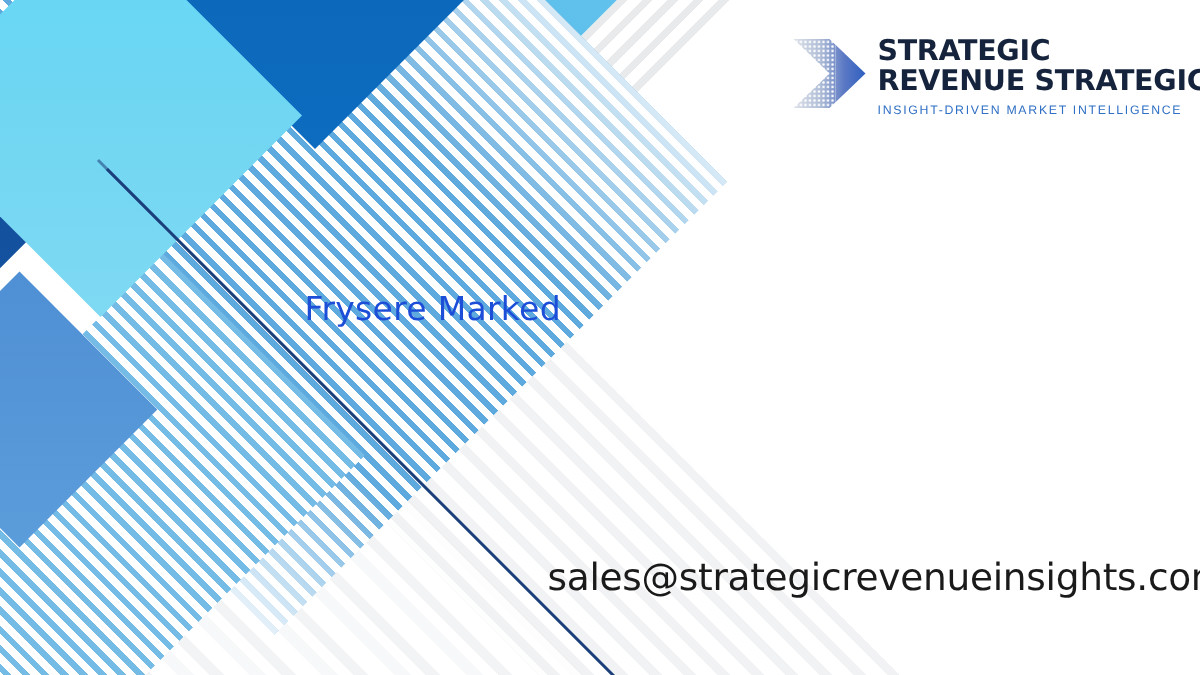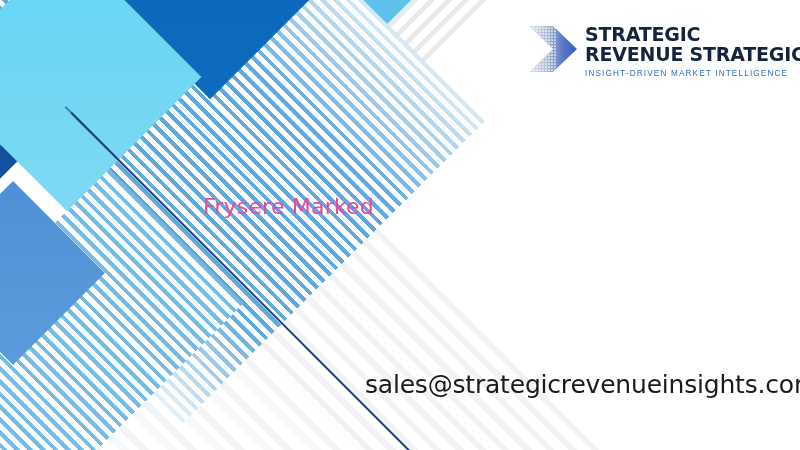--- a/index.html
+++ b/index.html
@@ -146,21 +146,21 @@
     font-size:8.2px;
     letter-spacing:1.15px;
     color:#2f6fc4;
     white-space:nowrap;
     font-weight:normal;
   }
 
   
   #title{
     position:absolute;left:203px;top:194px;
-    font-size:22px;color:#ec4899;
+    font-size:22px;color:#1d4ed8;
     letter-spacing:.2px;
     white-space:nowrap;
   }
   #email{
     position:absolute;left:365px;top:370px;
     font-size:25px;color:#1a1a1a;
     letter-spacing:-.2px;
     white-space:nowrap;
   }
 </style>

